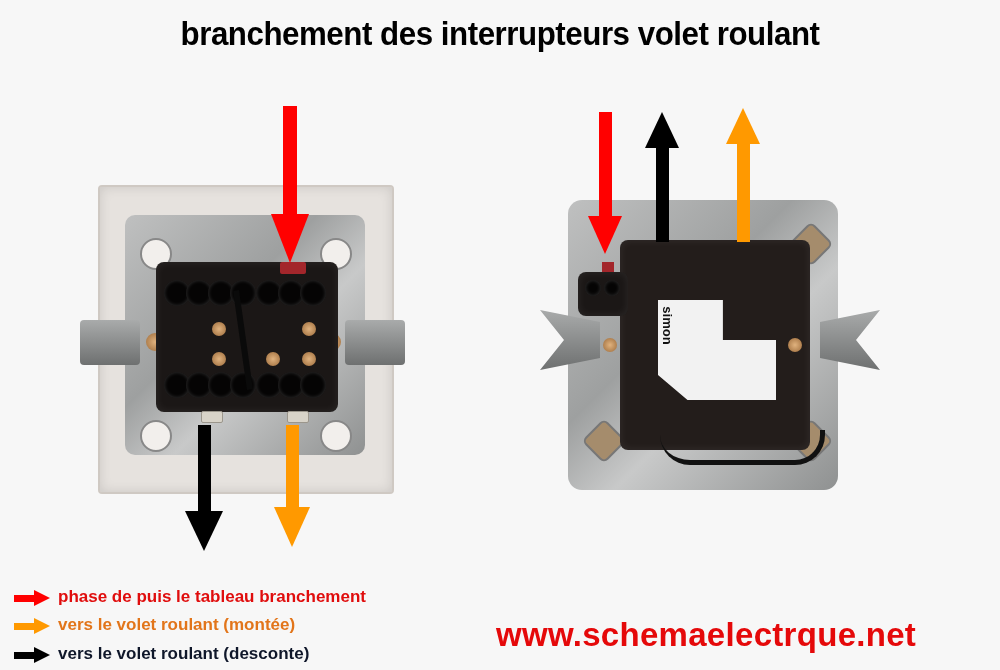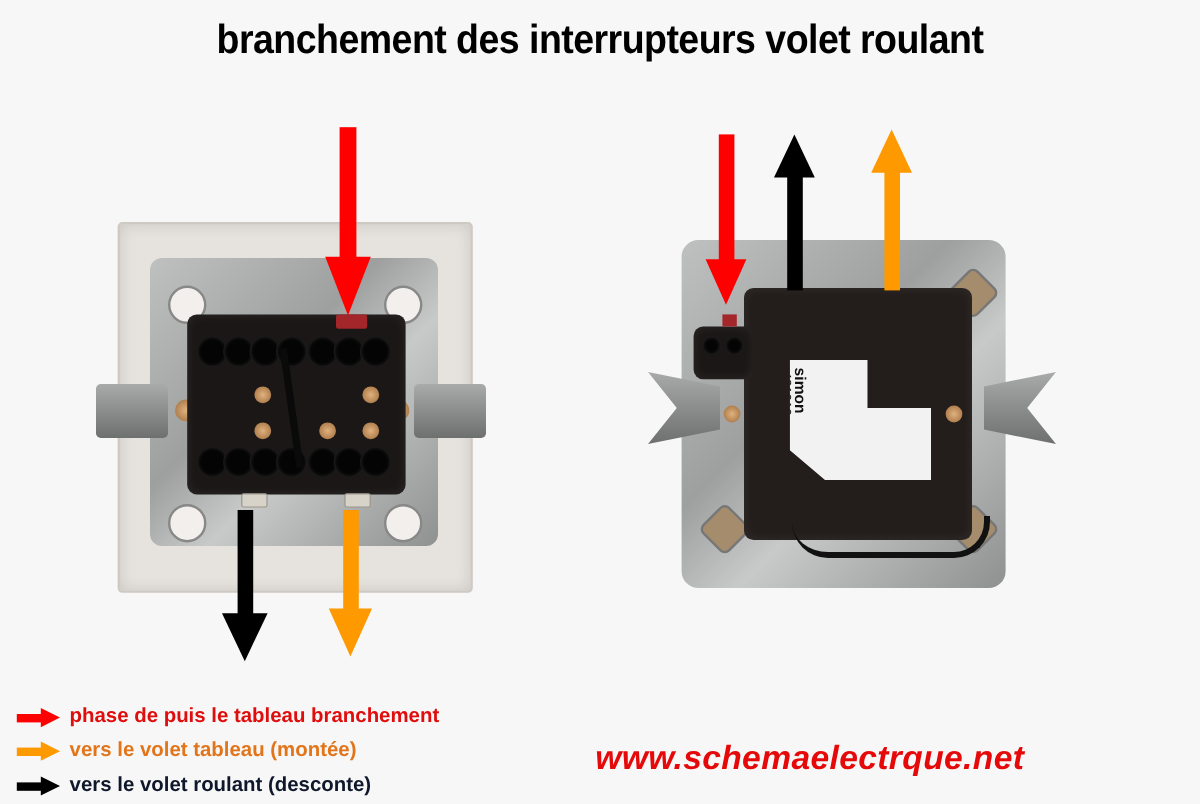--- a/index.html
+++ b/index.html
@@ -18,21 +18,21 @@
   
   .arrow{position:absolute;}
   .shaft{position:absolute;}
   .head{position:absolute;width:0;height:0;}
   
   .label{background:#f2f2f2;}
   .legend{position:absolute;left:14px;font-weight:bold;font-size:17px;}
   .legend .la{display:inline-block;vertical-align:middle;position:relative;width:36px;height:16px;margin-right:8px;}
   .legend .la .s{position:absolute;left:0;top:5px;width:22px;height:7px;}
   .legend .la .h{position:absolute;left:20px;top:0;width:0;height:0;border-top:8px solid transparent;border-bottom:8px solid transparent;}
-  .url{position:absolute;left:496px;top:616px;font-size:28px;font-weight:bold;font-style:italic;color:#e5090a;letter-spacing:0.3px;}
+  .url{position:absolute;left:496px;top:616px;font-size:33px;font-weight:bold;color:#e5090a;letter-spacing:0.3px;}
 </style>
 </head>
 <body>
 
 <div class="title">branchement des interrupteurs volet roulant</div>
 
 <div class="abs" style="left:80px;top:180px;width:320px;height:320px;">
   <div class="abs plate" style="left:18px;top:5px;width:292px;height:305px;"></div>
   <div class="abs metal" style="left:45px;top:35px;width:240px;height:240px;"></div>
   <div class="slot" style="left:60px;top:58px;"></div>
@@ -118,19 +118,19 @@
 </div>
 <div class="arrow" style="left:726px;top:108px;width:36px;height:134px;">
   <div class="head" style="left:0;top:0;border-left:17px solid transparent;border-right:17px solid transparent;border-bottom:36px solid #ff9900;"></div>
   <div class="shaft" style="left:11px;top:34px;width:13px;height:100px;background:#ff9900;"></div>
 </div>
 
 <div class="legend" style="top:587px;color:#e00d0d;">
   <span class="la"><span class="s" style="background:#ff0000;"></span><span class="h" style="border-left:16px solid #ff0000;"></span></span><span>phase de puis le tableau branchement</span>
 </div>
 <div class="legend" style="top:615px;color:#e2751a;">
-  <span class="la"><span class="s" style="background:#ff9900;"></span><span class="h" style="border-left:16px solid #ff9900;"></span></span><span>vers le volet tableau (montée)</span>
+  <span class="la"><span class="s" style="background:#ff9900;"></span><span class="h" style="border-left:16px solid #ff9900;"></span></span><span>vers le volet roulant (montée)</span>
 </div>
 <div class="legend" style="top:644px;color:#0f172a;">
   <span class="la"><span class="s" style="background:#000;"></span><span class="h" style="border-left:16px solid #000;"></span></span><span>vers le volet roulant (desconte)</span>
 </div>
 
 <div class="url">www.schemaelectrque.net</div>
 
 </body></html>

